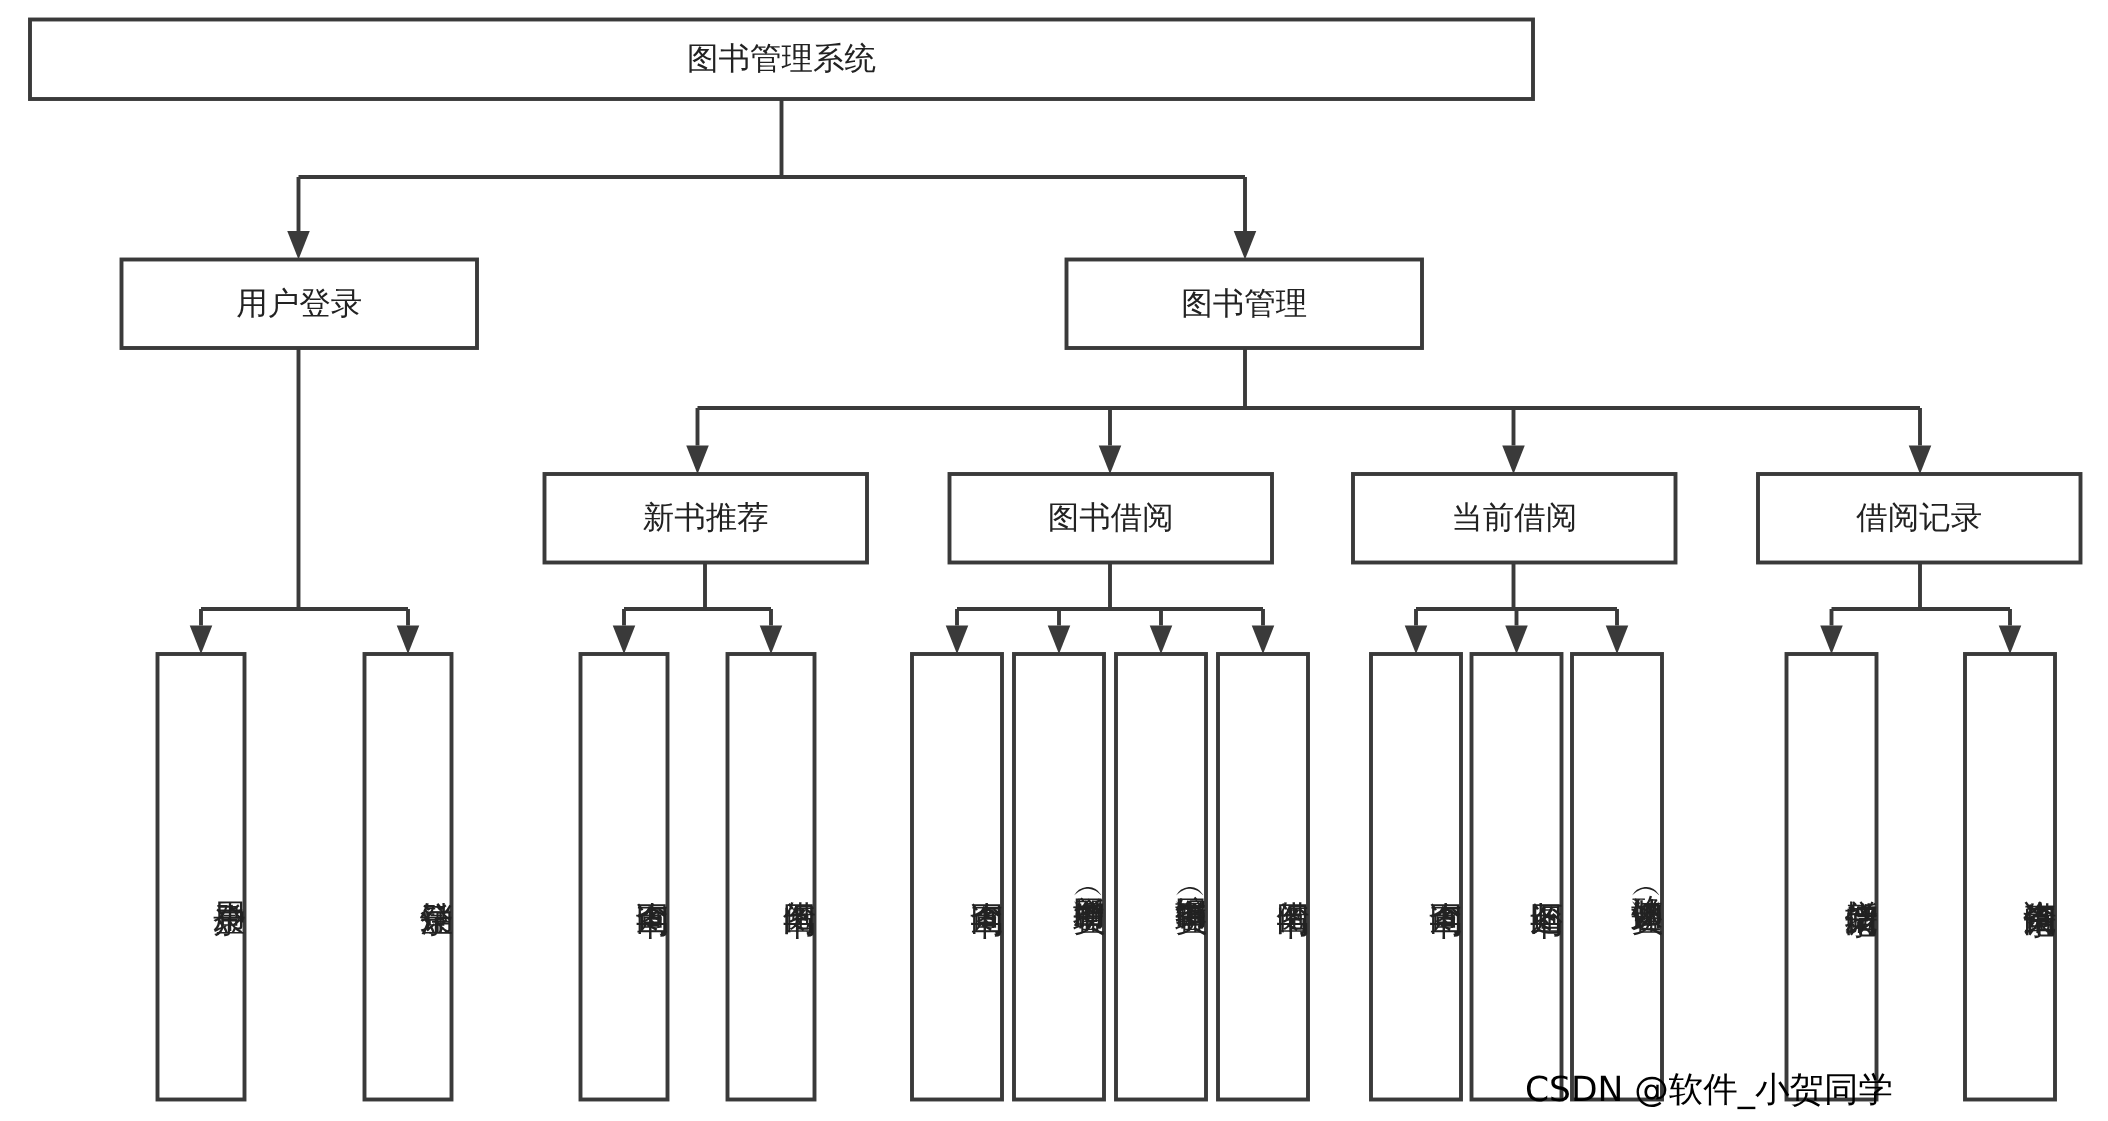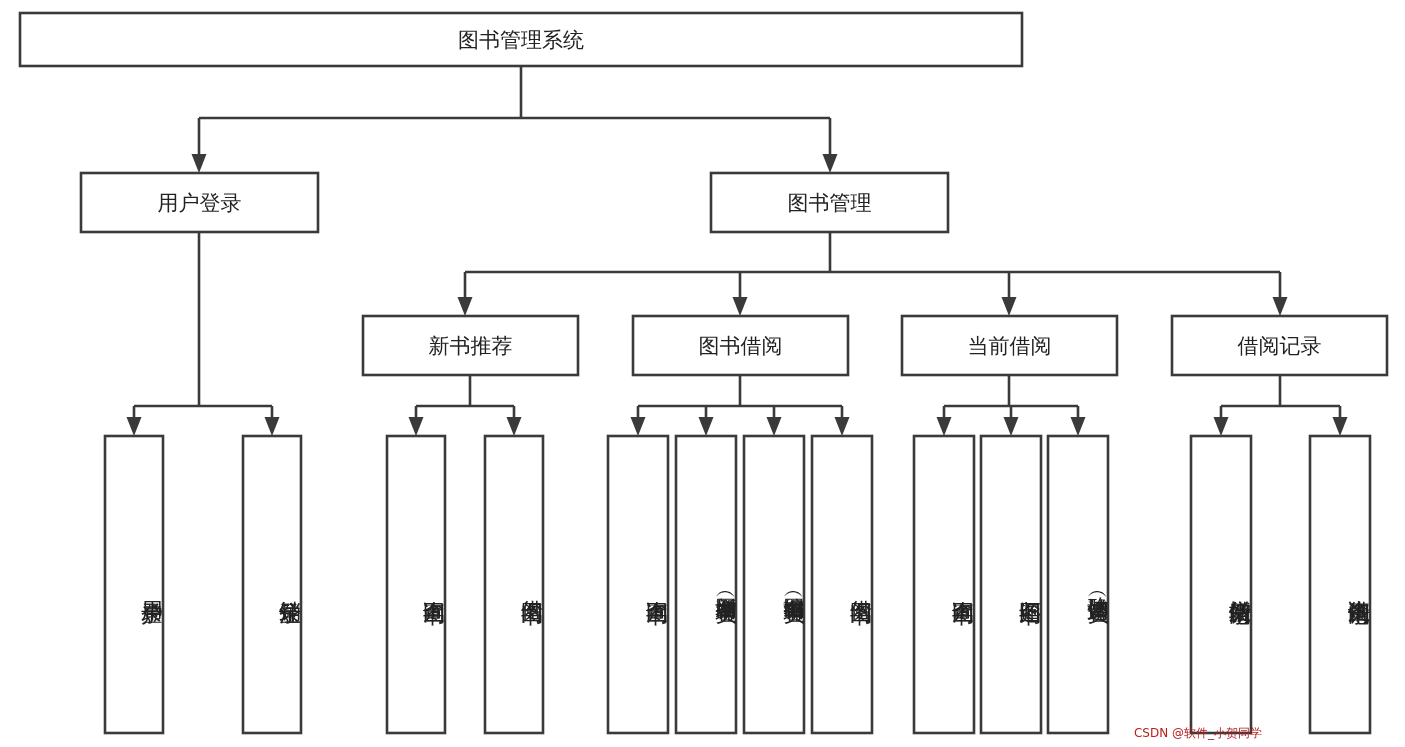--- a/index.html
+++ b/index.html
@@ -64,22 +64,22 @@
     justify-content: center;
     white-space: nowrap;
     pointer-events: none;
     user-select: none;
   }
   .watermark {
     position: absolute;
     right: 8px;
     bottom: 5px;
     font-family: "DejaVu Sans", "Liberation Sans", sans-serif;
-    font-size: 12px;
-    color: #b91c1c;
+    font-size: 23px;
+    color: #000000;
     white-space: nowrap;
     user-select: none;
   }
 </style>
 </head>
 <body>
 
 <div id="diagram-root">
 
   <svg class="chart-svg" viewBox="0 0 1405 747">

